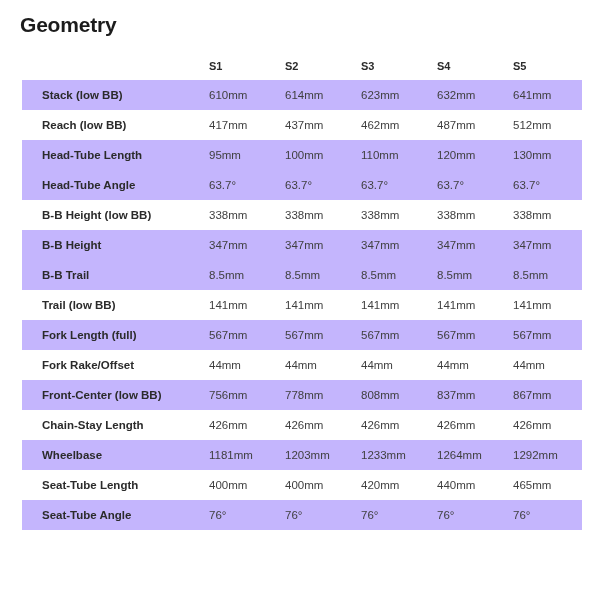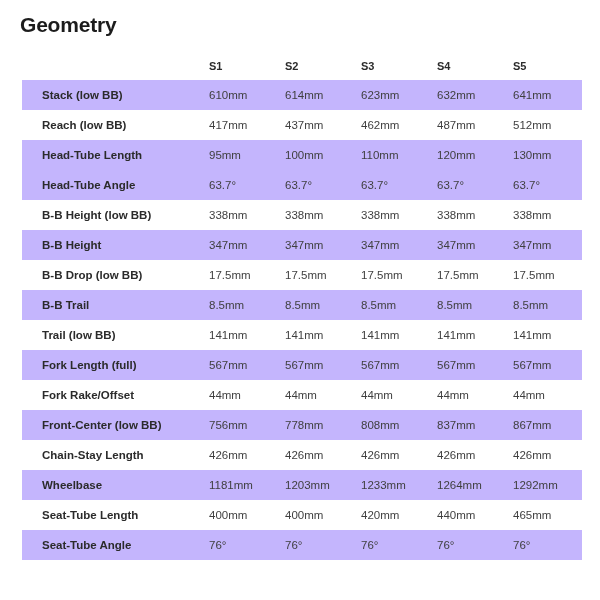--- a/index.html
+++ b/index.html
@@ -152,28 +152,20 @@
           <td class="cell-value">338mm</td>
         </tr>
         <tr class="striped">
           <td class="cell-label">B-B Height</td>
           <td class="cell-value">347mm</td>
           <td class="cell-value">347mm</td>
           <td class="cell-value">347mm</td>
           <td class="cell-value">347mm</td>
           <td class="cell-value">347mm</td>
         </tr>
-        <tr>
-          <td class="cell-label">B-B Drop (low BB)</td>
-          <td class="cell-value">17.5mm</td>
-          <td class="cell-value">17.5mm</td>
-          <td class="cell-value">17.5mm</td>
-          <td class="cell-value">17.5mm</td>
-          <td class="cell-value">17.5mm</td>
-        </tr>
         <tr class="striped">
           <td class="cell-label">B-B Trail</td>
           <td class="cell-value">8.5mm</td>
           <td class="cell-value">8.5mm</td>
           <td class="cell-value">8.5mm</td>
           <td class="cell-value">8.5mm</td>
           <td class="cell-value">8.5mm</td>
         </tr>
         <tr>
           <td class="cell-label">Trail (low BB)</td>

